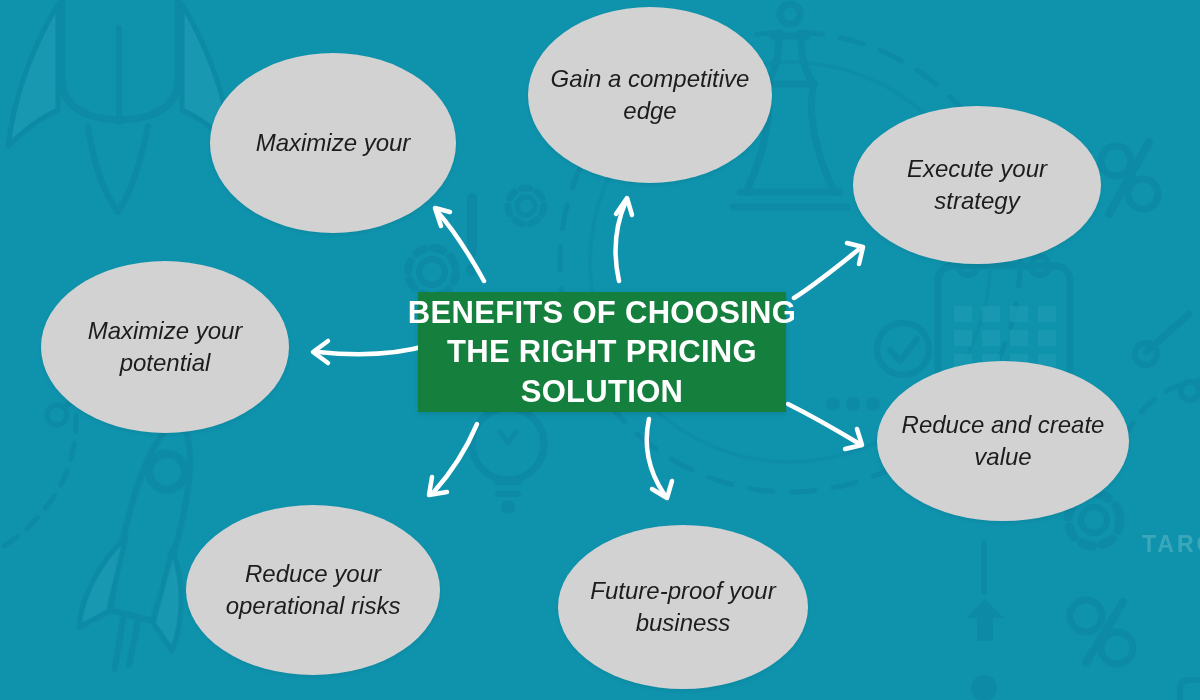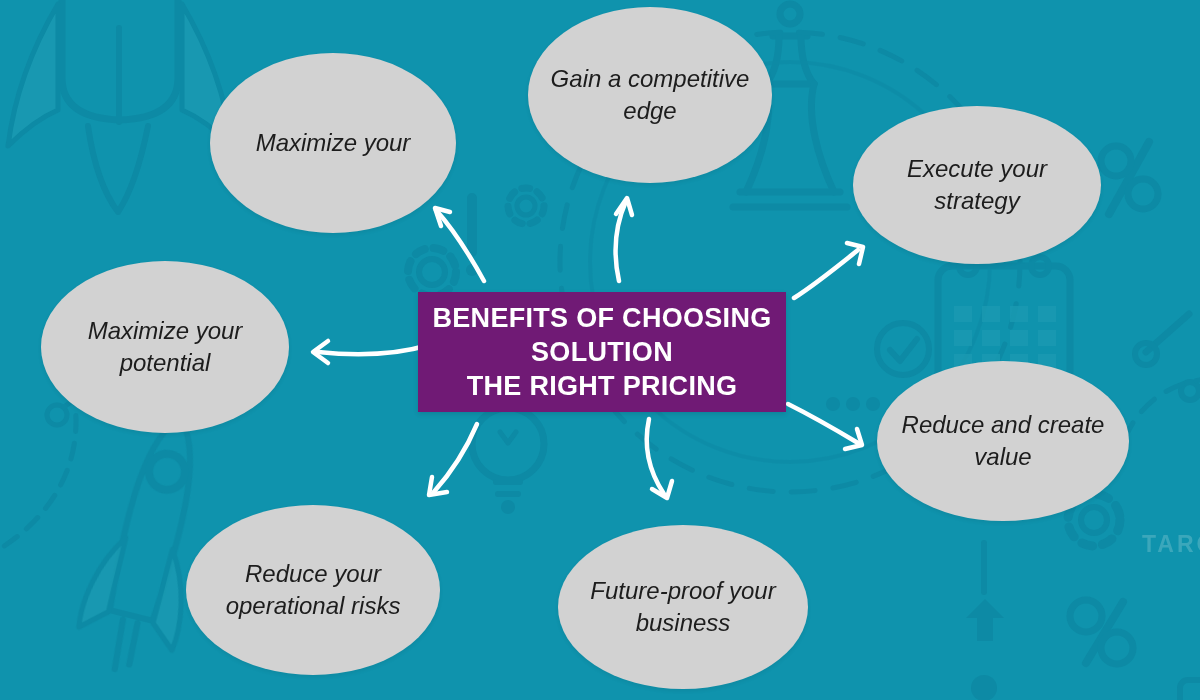--- a/index.html
+++ b/index.html
@@ -15,22 +15,22 @@
         box-shadow:0 2px 4px rgba(0,0,0,0.07);font-style:italic;}
   .nl{display:block;white-space:nowrap;}
   .n-profitability{left:210px;top:53px;width:246px;height:180px;}
   .n-competitive  {left:528px;top:7px; width:244px;height:176px;}
   .n-execute      {left:853px;top:106px;width:248px;height:158px;}
   .n-potential    {left:41px; top:261px;width:248px;height:172px;}
   .n-capture      {left:877px;top:361px;width:252px;height:160px;}
   .n-reduce       {left:186px;top:505px;width:254px;height:170px;}
   .n-future       {left:558px;top:525px;width:250px;height:164px;}
   .title-box{position:absolute;z-index:4;left:418px;top:292px;width:368px;height:120px;
-             background:#701a75;color:#ffffff;display:flex;flex-direction:column;
-             align-items:center;justify-content:center;font-weight:bold;font-size:27px;
+             background:#15803d;color:#ffffff;display:flex;flex-direction:column;
+             align-items:center;justify-content:center;font-weight:bold;font-size:31px;
              line-height:1.26;letter-spacing:0.3px;box-shadow:0 2px 5px rgba(0,0,0,0.12);}
   .tl{white-space:nowrap;}
   svg.arrows{z-index:3;pointer-events:none;}
 </style>
 </head>
 <body>
 
 <div class="stage">
 
   <svg class="layer bgart" viewBox="0 0 1200 700">
@@ -206,17 +206,17 @@
       </g>
       <g>
         <path d="M649,419 C643,447 650,473 664,494"></path>
           <path d="M652,489 L667,498 L672,481"></path>
       </g>
     </g>
   </svg>
 
   <div class="title-box">
     <div class="tl">BENEFITS OF CHOOSING</div>
+    <div class="tl">THE RIGHT PRICING</div>
     <div class="tl">SOLUTION</div>
-    <div class="tl">THE RIGHT PRICING</div>
   </div>
 
 </div>
 
 </body></html>

